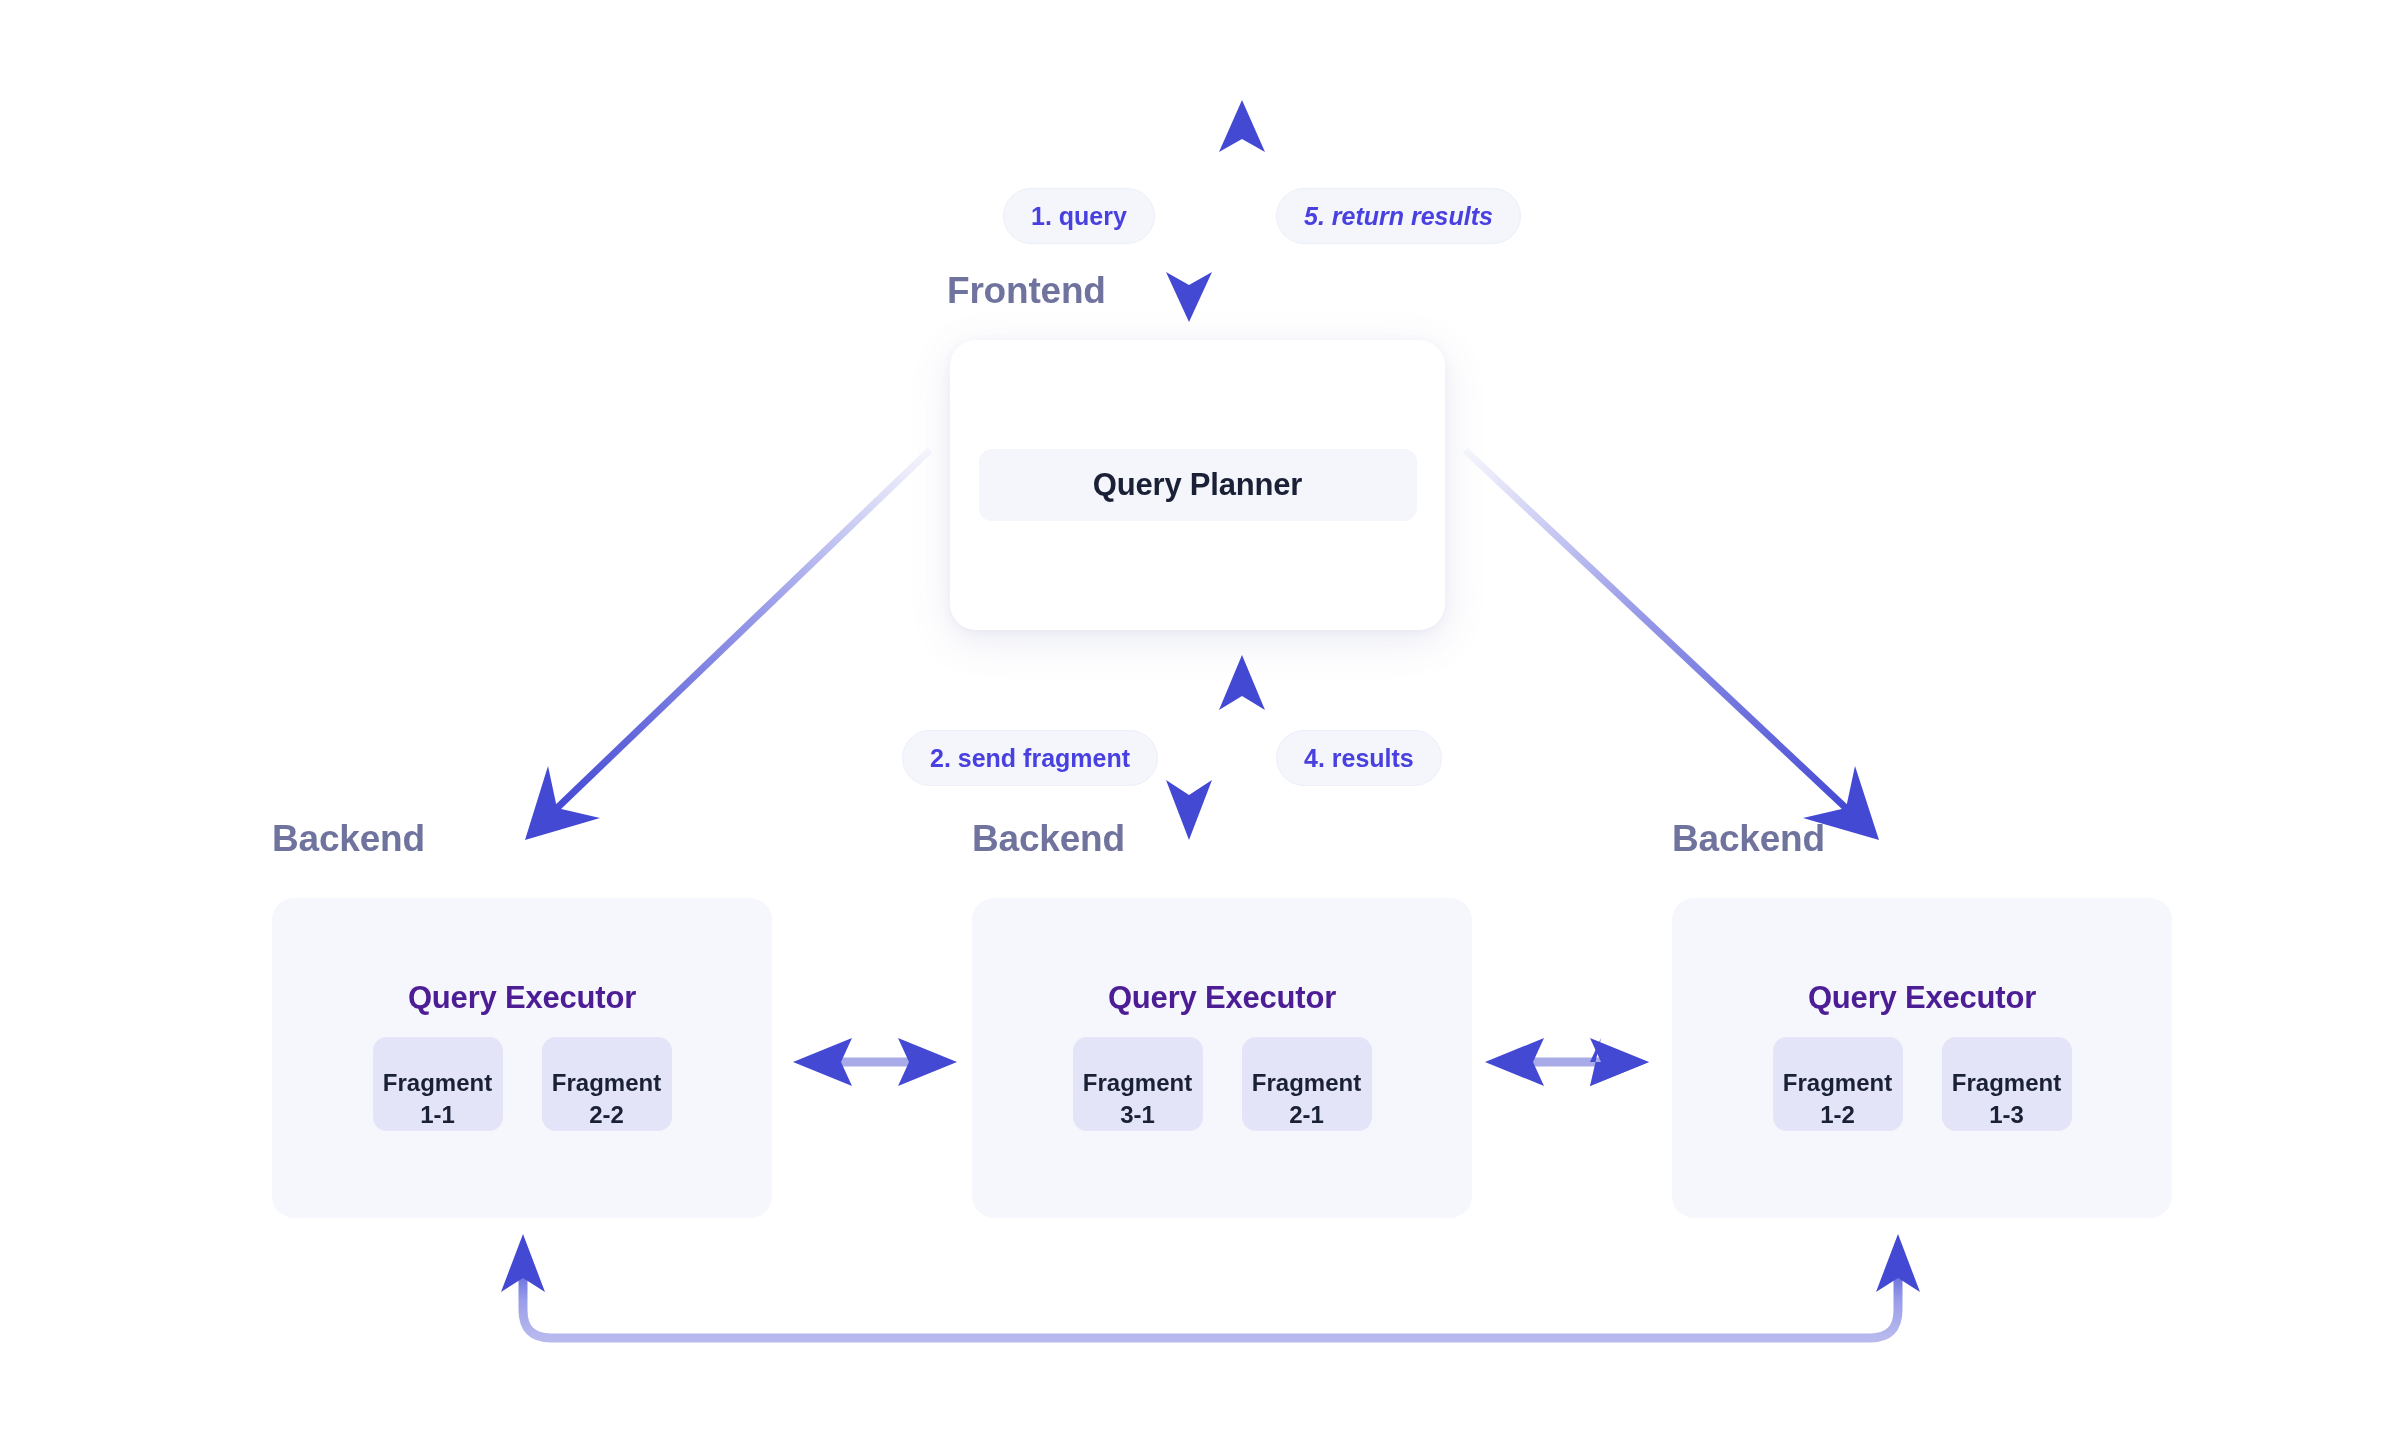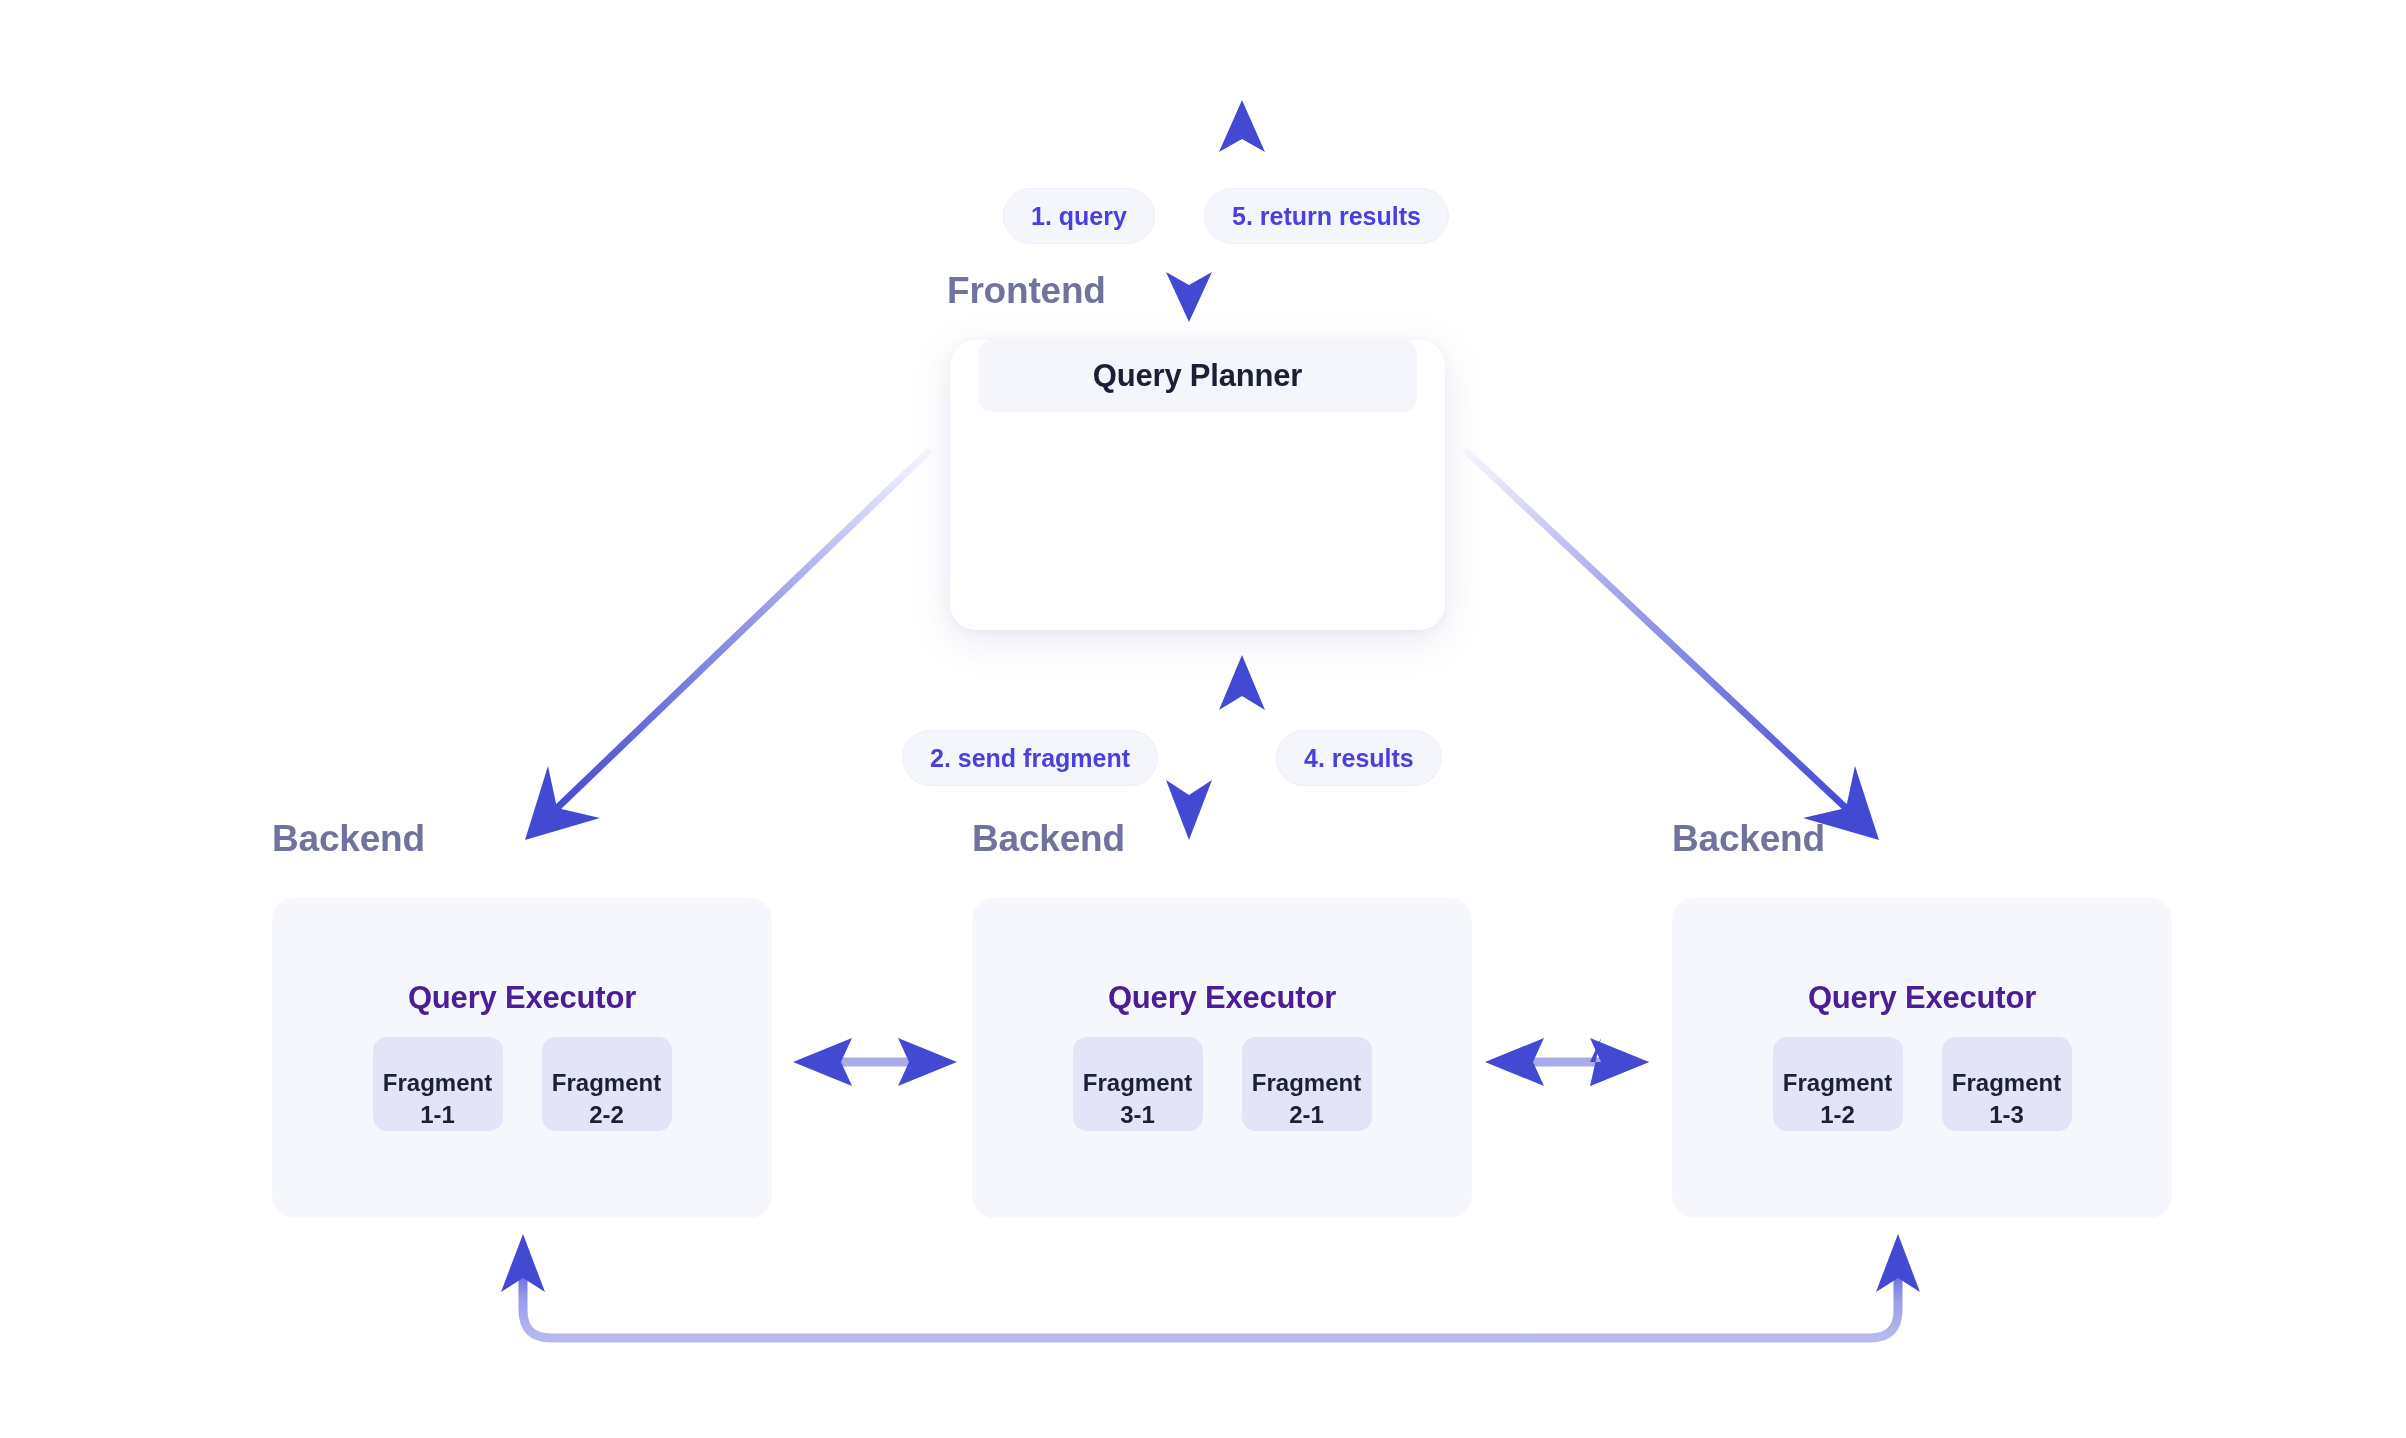--- a/index.html
+++ b/index.html
@@ -42,21 +42,21 @@
     left: 950px;
     top: 340px;
     width: 495px;
     height: 290px;
     background: #ffffff;
     border-radius: 26px;
     box-shadow: 0 10px 42px rgba(86, 93, 160, 0.13),
                 0 2px 10px rgba(86, 93, 160, 0.06);
     display: flex;
     flex-direction: column;
-    justify-content: flex-start;
+    justify-content: center;
     align-items: center;
     gap: 26px;
   }
   .fe-module {
     width: 438px;
     height: 72px;
     background: #f5f6fb;
     border-radius: 13px;
     display: flex;
     align-items: center;
@@ -265,20 +265,20 @@
       </div>
       <div class="fragment">
         <span>Fragment</span>
         <span>1-3</span>
       </div>
     </div>
   </div>
 
   <div class="pill" style="left:1003px; top:188px;">1. query</div>
 
-  <div class="pill" style="left:1204px; top:188px;">5. return results</div>
+  <div class="pill" style="left:1276px; top:188px;font-style:italic;">5. return results</div>
 
   <div class="pill" style="left:902px; top:730px;">2. send fragment</div>
 
   <div class="pill" style="left:1276px; top:730px;">4. results</div>
 
 
 </div>
 
 </body></html>

